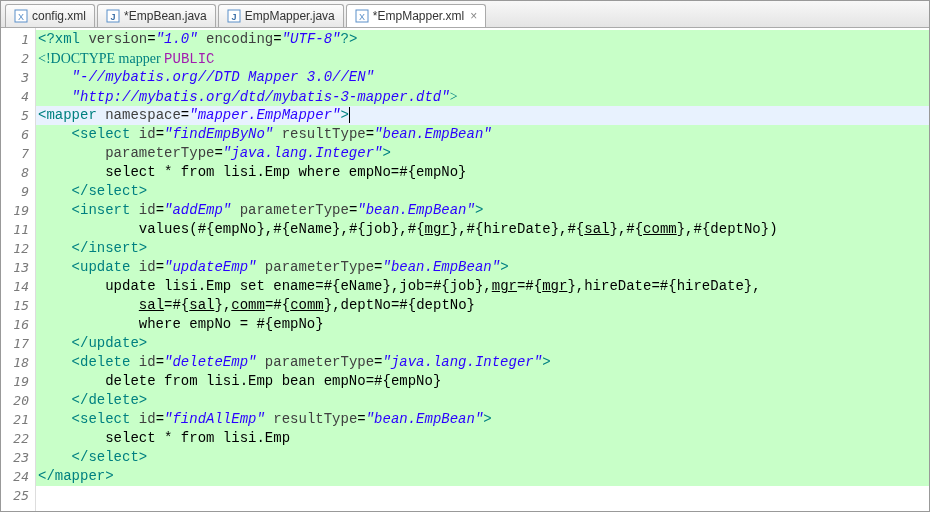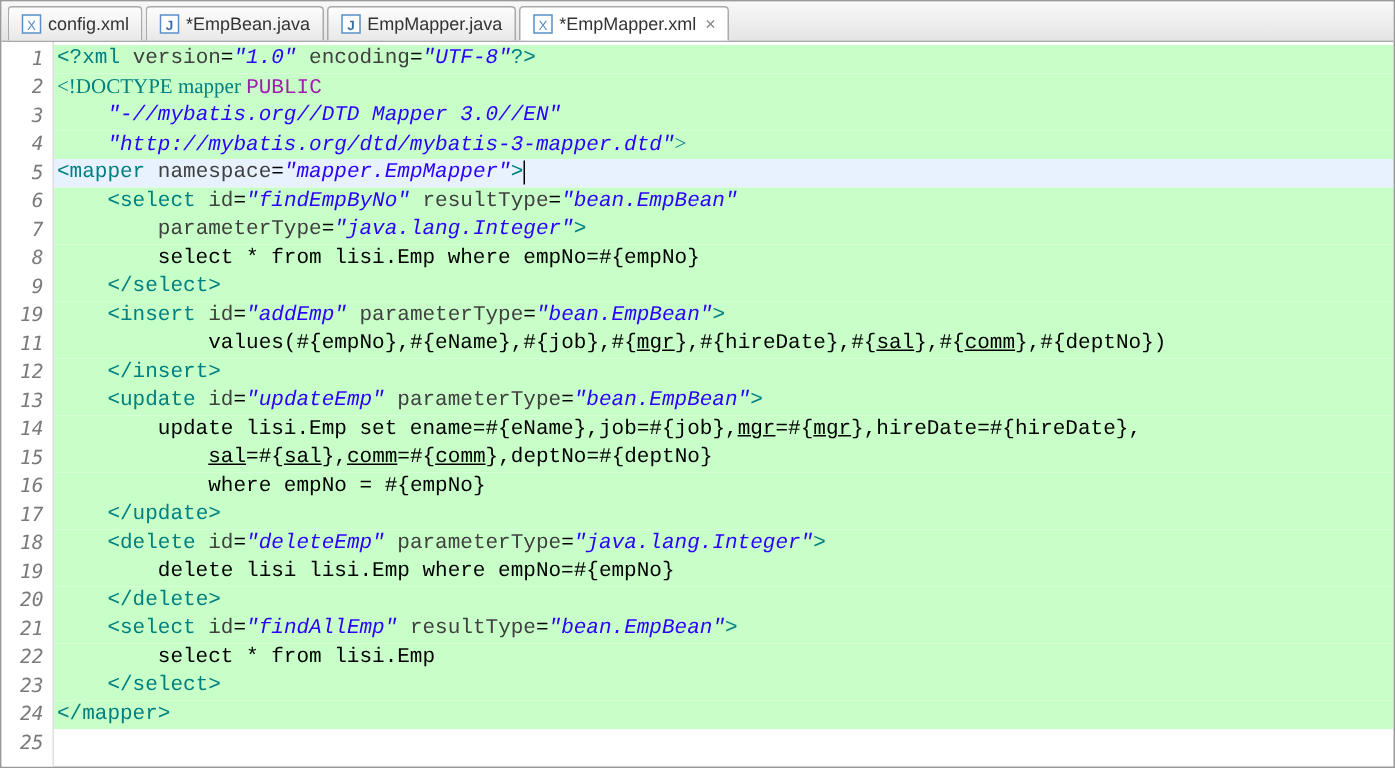--- a/index.html
+++ b/index.html
@@ -114,21 +114,21 @@
         <div class="line"><span class="tok-txt">    </span><span class="tok-tag">&lt;/select&gt;</span></div>
         <div class="line"><span class="tok-txt">    </span><span class="tok-tag">&lt;insert </span><span class="tok-attr">id</span><span class="tok-txt">=</span><span class="tok-strv">"addEmp"</span><span class="tok-attr"> parameterType</span><span class="tok-txt">=</span><span class="tok-strv">"bean.EmpBean"</span><span class="tok-tag">&gt;</span></div>
         <div class="line"><span class="tok-txt">            values(#</span><span class="tok-brace">{</span><span class="tok-txt">empNo</span><span class="tok-brace">}</span><span class="tok-txt">,#</span><span class="tok-brace">{</span><span class="tok-txt">eName</span><span class="tok-brace">}</span><span class="tok-txt">,#</span><span class="tok-brace">{</span><span class="tok-txt">job</span><span class="tok-brace">}</span><span class="tok-txt">,#</span><span class="tok-brace">{</span><span class="tok-txt underline">mgr</span><span class="tok-brace">}</span><span class="tok-txt">,#</span><span class="tok-brace">{</span><span class="tok-txt">hireDate</span><span class="tok-brace">}</span><span class="tok-txt">,#</span><span class="tok-brace">{</span><span class="tok-txt underline">sal</span><span class="tok-brace">}</span><span class="tok-txt">,#</span><span class="tok-brace">{</span><span class="tok-txt underline">comm</span><span class="tok-brace">}</span><span class="tok-txt">,#</span><span class="tok-brace">{</span><span class="tok-txt">deptNo</span><span class="tok-brace">}</span><span class="tok-txt">)</span></div>
         <div class="line"><span class="tok-txt">    </span><span class="tok-tag">&lt;/insert&gt;</span></div>
         <div class="line"><span class="tok-txt">    </span><span class="tok-tag">&lt;update </span><span class="tok-attr">id</span><span class="tok-txt">=</span><span class="tok-strv">"updateEmp"</span><span class="tok-attr"> parameterType</span><span class="tok-txt">=</span><span class="tok-strv">"bean.EmpBean"</span><span class="tok-tag">&gt;</span></div>
         <div class="line"><span class="tok-txt">        update lisi.Emp set ename=#</span><span class="tok-brace">{</span><span class="tok-txt">eName</span><span class="tok-brace">}</span><span class="tok-txt">,job=#</span><span class="tok-brace">{</span><span class="tok-txt">job</span><span class="tok-brace">}</span><span class="tok-txt">,</span><span class="tok-txt underline">mgr</span><span class="tok-txt">=#</span><span class="tok-brace">{</span><span class="tok-txt underline">mgr</span><span class="tok-brace">}</span><span class="tok-txt">,hireDate=#</span><span class="tok-brace">{</span><span class="tok-txt">hireDate</span><span class="tok-brace">}</span><span class="tok-txt">,</span></div>
         <div class="line"><span class="tok-txt">            </span><span class="tok-txt underline">sal</span><span class="tok-txt">=#</span><span class="tok-brace">{</span><span class="tok-txt underline">sal</span><span class="tok-brace">}</span><span class="tok-txt">,</span><span class="tok-txt underline">comm</span><span class="tok-txt">=#</span><span class="tok-brace">{</span><span class="tok-txt underline">comm</span><span class="tok-brace">}</span><span class="tok-txt">,deptNo=#</span><span class="tok-brace">{</span><span class="tok-txt">deptNo</span><span class="tok-brace">}</span></div>
         <div class="line"><span class="tok-txt">            where empNo = #</span><span class="tok-brace">{</span><span class="tok-txt">empNo</span><span class="tok-brace">}</span></div>
         <div class="line"><span class="tok-txt">    </span><span class="tok-tag">&lt;/update&gt;</span></div>
         <div class="line"><span class="tok-txt">    </span><span class="tok-tag">&lt;delete </span><span class="tok-attr">id</span><span class="tok-txt">=</span><span class="tok-strv">"deleteEmp"</span><span class="tok-attr"> parameterType</span><span class="tok-txt">=</span><span class="tok-strv">"java.lang.Integer"</span><span class="tok-tag">&gt;</span></div>
-        <div class="line"><span class="tok-txt">        delete lisi lisi.Emp where empNo=#</span><span class="tok-brace">{</span><span class="tok-txt">empNo</span><span class="tok-brace">}</span></div>
+        <div class="line"><span class="tok-txt">        delete from lisi.Emp bean empNo=#</span><span class="tok-brace">{</span><span class="tok-txt">empNo</span><span class="tok-brace">}</span></div>
         <div class="line"><span class="tok-txt">    </span><span class="tok-tag">&lt;/delete&gt;</span></div>
         <div class="line"><span class="tok-txt">    </span><span class="tok-tag">&lt;select </span><span class="tok-attr">id</span><span class="tok-txt">=</span><span class="tok-strv">"findAllEmp"</span><span class="tok-attr"> resultType</span><span class="tok-txt">=</span><span class="tok-strv">"bean.EmpBean"</span><span class="tok-tag">&gt;</span></div>
         <div class="line"><span class="tok-txt">        select * from lisi.Emp</span></div>
         <div class="line"><span class="tok-txt">    </span><span class="tok-tag">&lt;/select&gt;</span></div>
         <div class="line"><span class="tok-tag">&lt;/mapper&gt;</span></div>
     </div>
   </div>
 
 </div>
 

